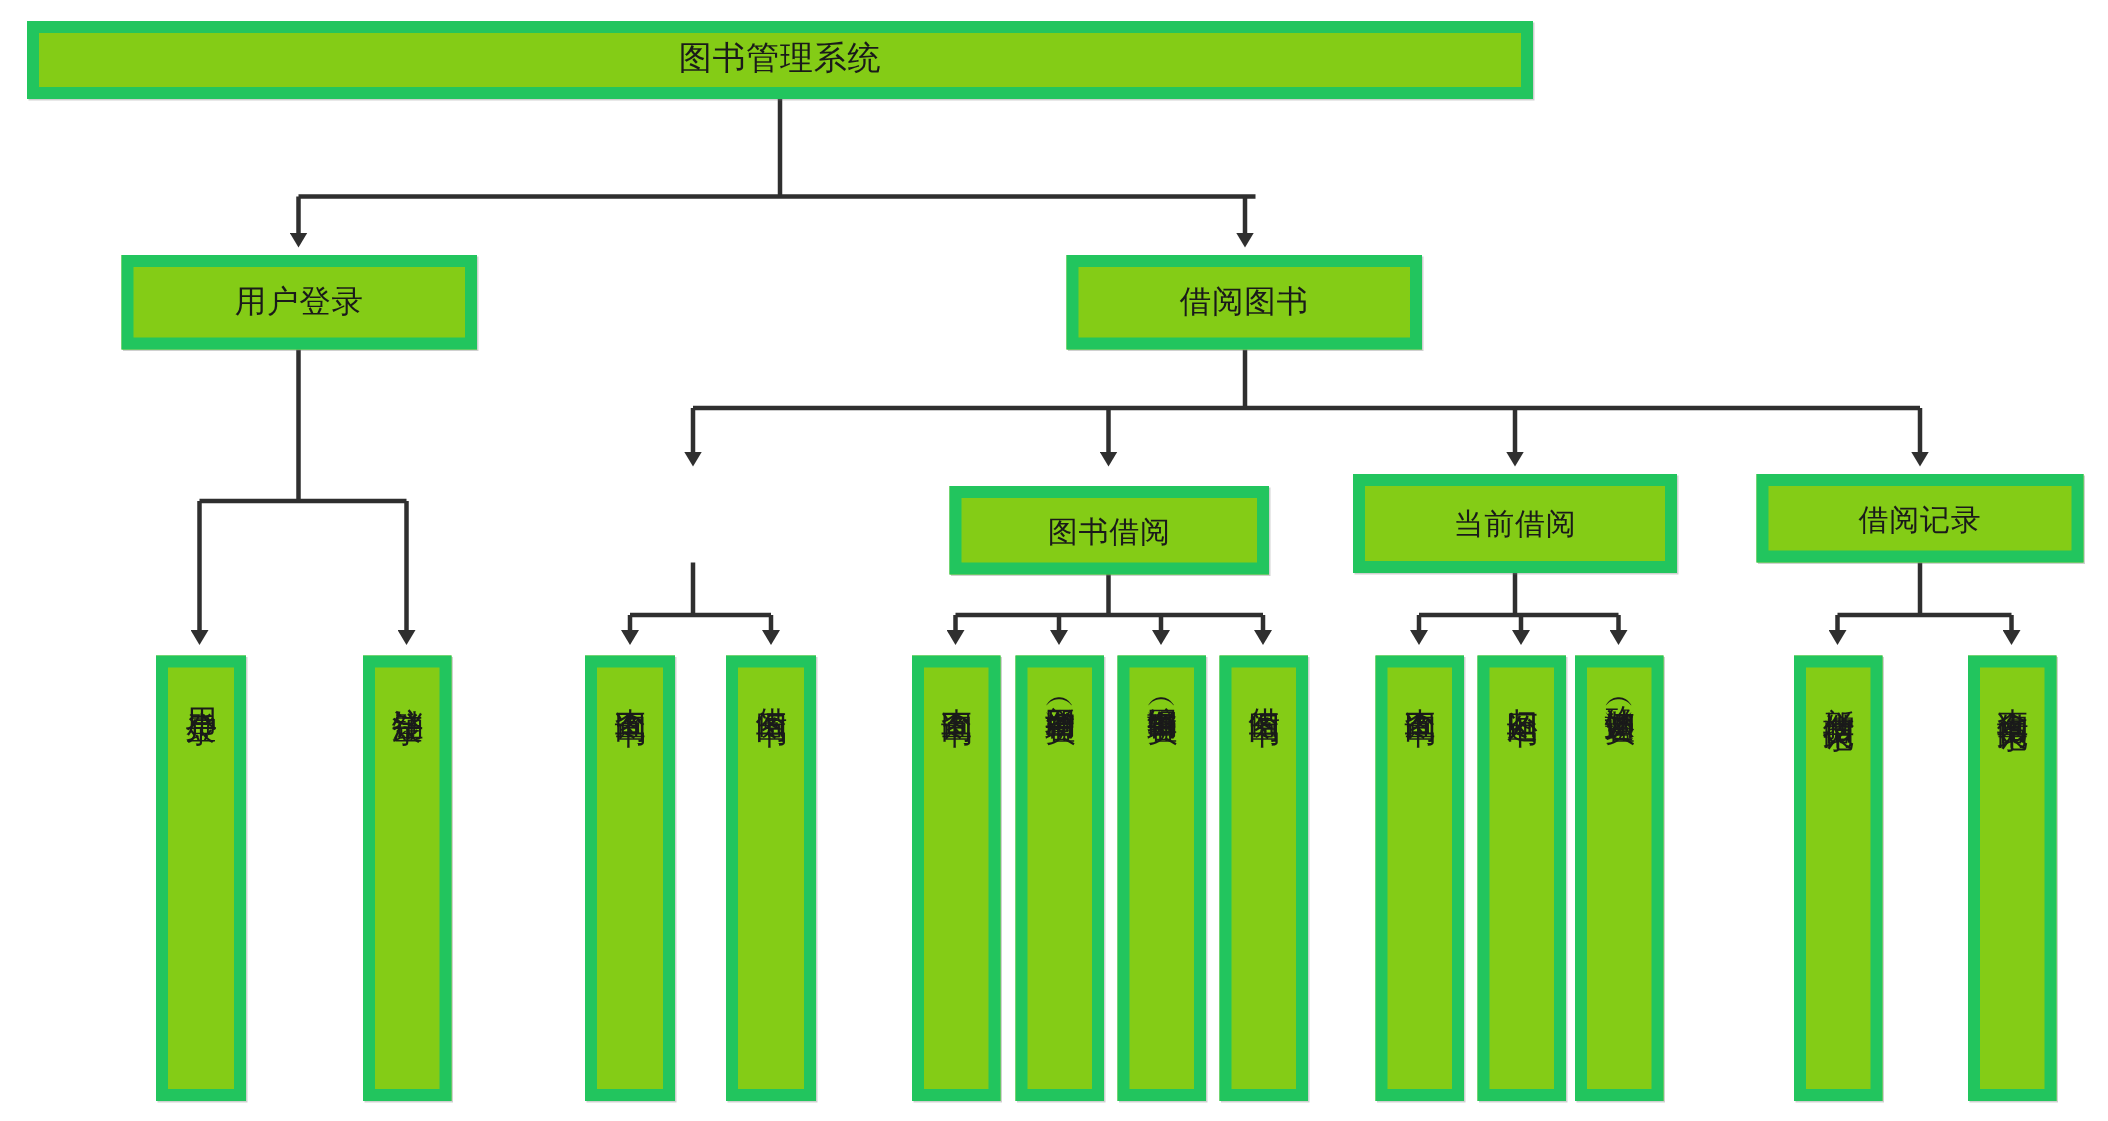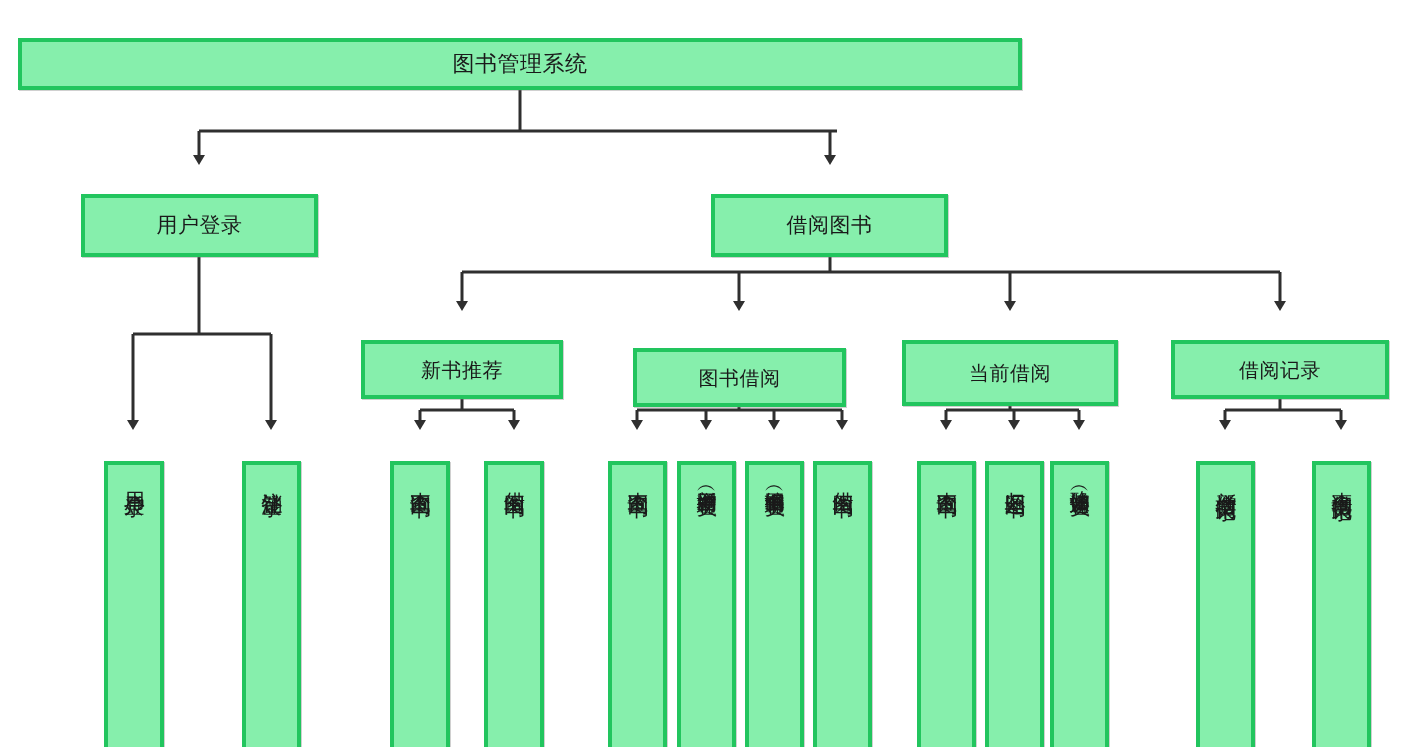--- a/index.html
+++ b/index.html
@@ -21,28 +21,27 @@
   #diagram-svg {
     position: absolute;
     left: 0;
     top: 0;
     width: 1405px;
     height: 747px;
   }
   .node {
     position: absolute;
     box-sizing: border-box;
-    background: #86efac;
-    border: 4px solid #22c55e;
+    background: #84cc16;
+    border: 8px solid #22c55e;
     display: flex;
     align-items: center;
     justify-content: center;
     color: #1a1a1a;
     box-shadow: 1px 1px 0 rgba(120,120,120,0.35);
-    margin-top: 24px;
   }
   .node-label {
     display: block;
     text-align: center;
     letter-spacing: 0.5px;
   }
   
   .node.horiz .node-label {
     font-size: 21px;
     line-height: 1.2;
@@ -140,23 +139,20 @@
     <span class="node-label">图书管理系统</span>
   </div>
 
   <div class="node horiz level1" style="left:81px; top:170px; width:237px; height:63px;">
     <span class="node-label">用户登录</span>
   </div>
   <div class="node horiz level1" style="left:711px; top:170px; width:237px; height:63px;">
     <span class="node-label">借阅图书</span>
   </div>
 
-  <div class="node horiz level2" style="left:361px; top:316px; width:202px; height:59px;">
-    <span class="node-label">新书推荐</span>
-  </div>
   <div class="node horiz level2" style="left:633px; top:324px; width:213px; height:59px;">
     <span class="node-label">图书借阅</span>
   </div>
   <div class="node horiz level2" style="left:902px; top:316px; width:216px; height:66px;">
     <span class="node-label">当前借阅</span>
   </div>
   <div class="node horiz level2" style="left:1171px; top:316px; width:218px; height:59px;">
     <span class="node-label">借阅记录</span>
   </div>
 

